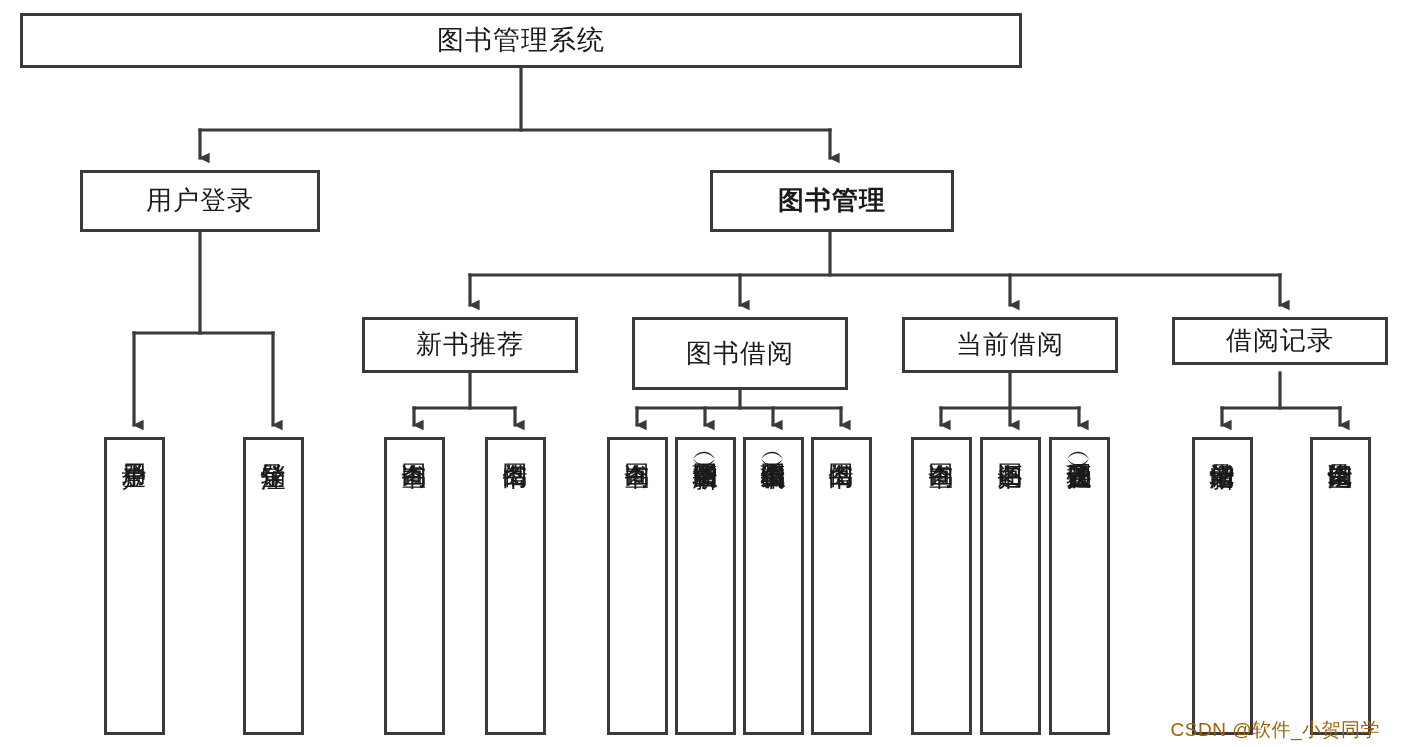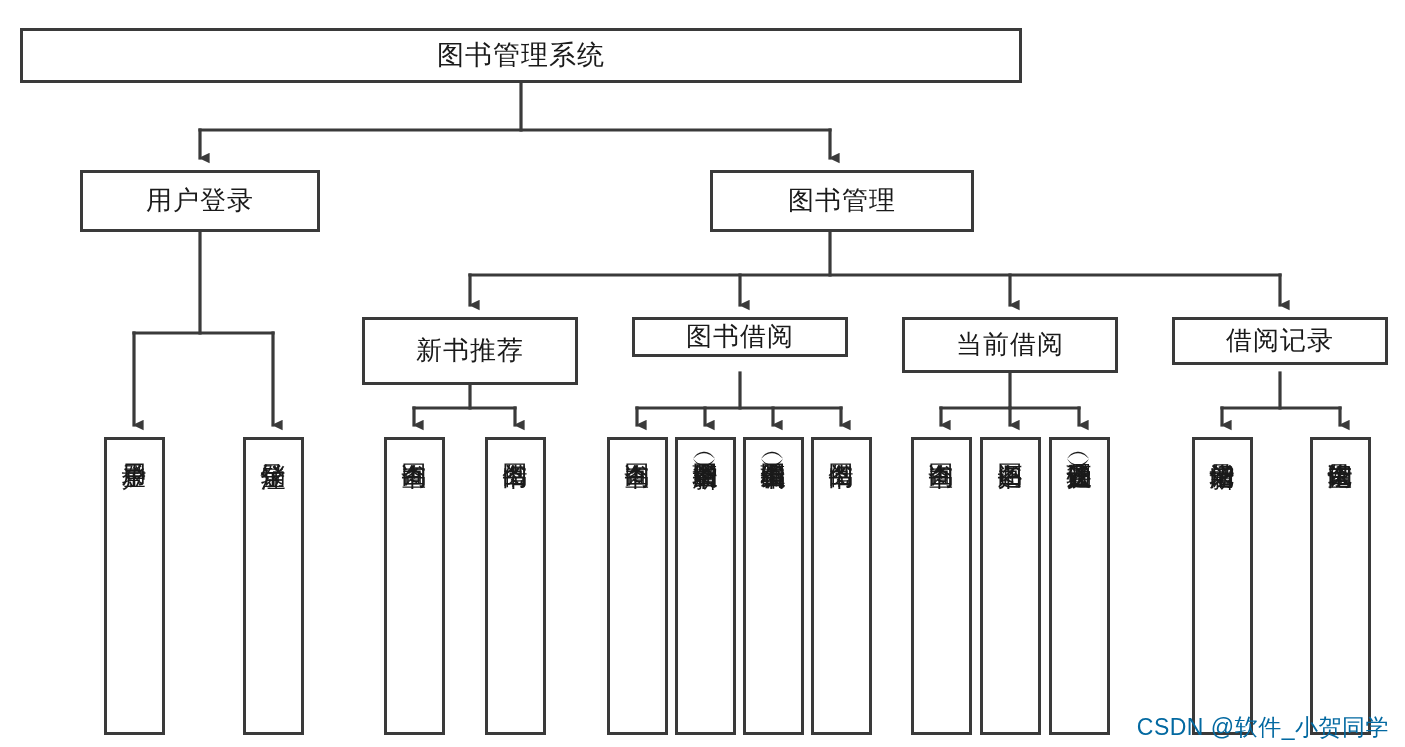--- a/index.html
+++ b/index.html
@@ -50,28 +50,27 @@
   }
   .node.vert .vtext {
     writing-mode: vertical-rl;
     text-orientation: upright;
     -webkit-writing-mode: vertical-rl;
     white-space: nowrap;
     display: block;
   }
   .node.root {
     font-size: 27px;
-    margin-top: 15px;
   }
   .watermark {
     position: absolute;
-    right: 16px;
+    right: 25px;
     bottom: 4px;
-    font-size: 23px;
-    color: #0369a1;
+    font-size: 19px;
+    color: #a16207;
     letter-spacing: 0.5px;
     white-space: nowrap;
   }
 </style>
 </head>
 <body>
 
 <div id="canvas">
 
   <svg id="wires" viewBox="0 0 1405 747" width="1405" height="747" xmlns="http://www.w3.org/2000/svg">
@@ -127,29 +126,29 @@
   </svg>
 
   <div class="node horiz root" style="left:20px; top:13px; width:1002px; height:55px;">
     <span>图书管理系统</span>
   </div>
 
   <div class="node horiz" style="left:80px; top:170px; width:240px; height:62px;text-align:center;">
     <span>用户登录</span>
   </div>
 
-  <div class="node horiz" style="left:710px; top:170px; width:264px; height:62px;">
+  <div class="node horiz" style="left:710px; top:170px; width:244px; height:62px;font-weight:bold;">
     <span>图书管理</span>
   </div>
 
-  <div class="node horiz" style="left:362px; top:317px; width:216px; height:68px;align-items:center;">
+  <div class="node horiz" style="left:362px; top:317px; width:216px; height:56px;align-items:center;">
     <span>新书推荐</span>
   </div>
 
-  <div class="node horiz" style="left:632px; top:317px; width:216px; height:40px;">
+  <div class="node horiz" style="left:632px; top:317px; width:216px; height:73px;">
     <span>图书借阅</span>
   </div>
 
   <div class="node horiz" style="left:902px; top:317px; width:216px; height:56px;">
     <span>当前借阅</span>
   </div>
 
   <div class="node horiz" style="left:1172px; top:317px; width:216px; height:48px;">
     <span>借阅记录</span>
   </div>

